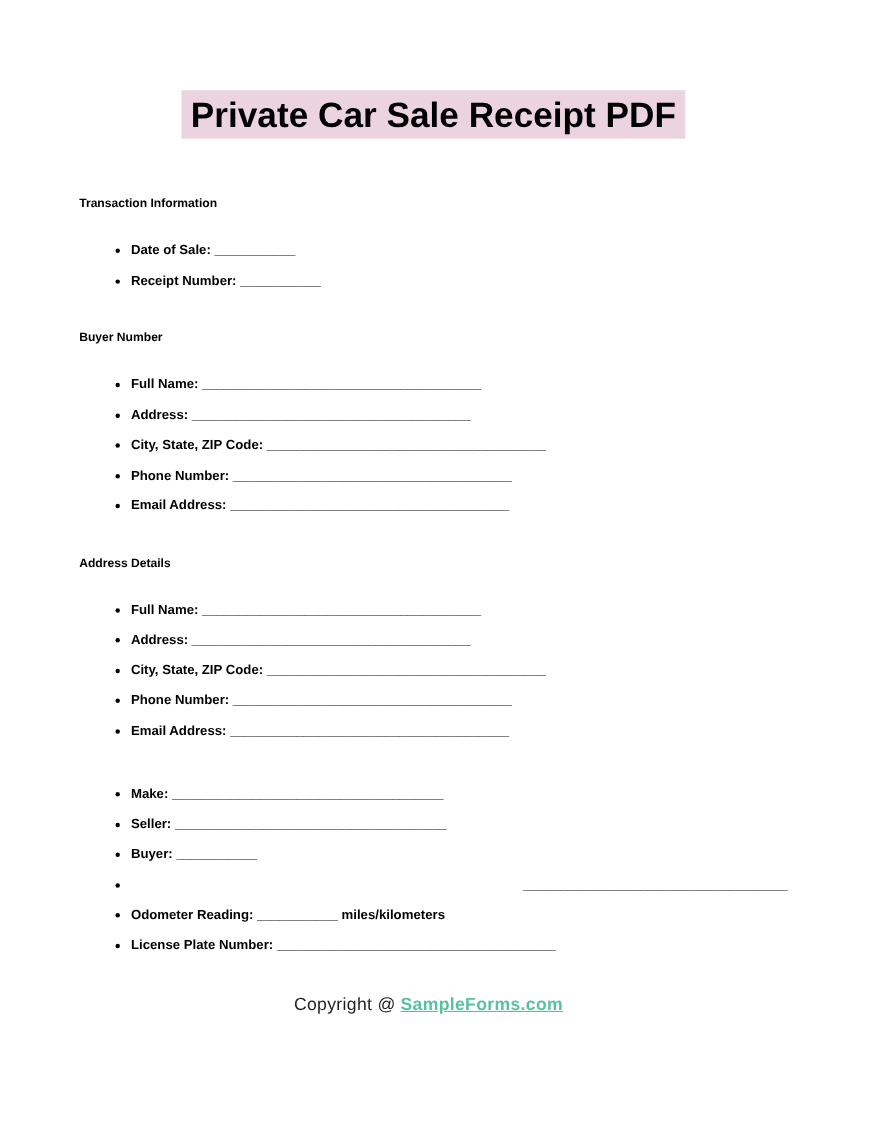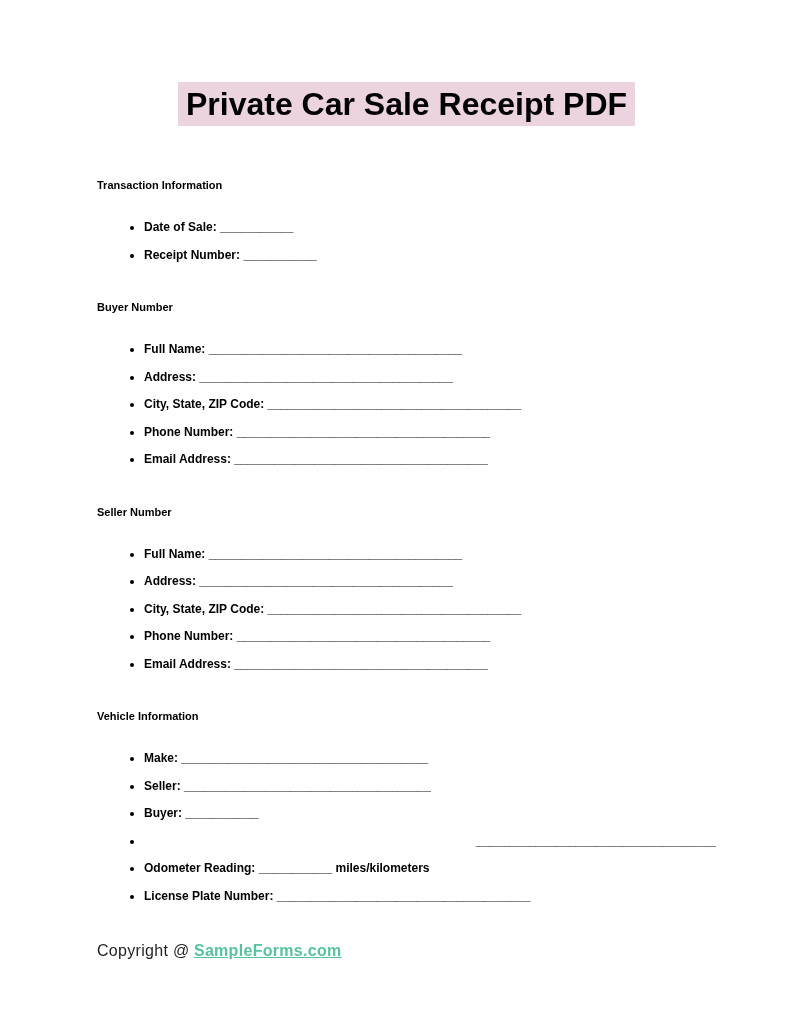--- a/index.html
+++ b/index.html
@@ -8,21 +8,21 @@
     height: 1033px;
     background: #ffffff;
     color: #000000;
     font-family: "Liberation Sans", sans-serif;
     overflow: hidden;
   }
   .doc {
     box-sizing: border-box;
     width: 801px;
     height: 741px;
-    padding: 82px 85px 0 97px;
+    padding: 82px 85px 0 72px;
   }
   .title-row {
     text-align: center;
     margin: 0 0 51px 0;
   }
   h1.page-title {
     display: inline-block;
     margin: 0;
     padding: 4px 8px;
     background: #ecd3e0;
@@ -48,21 +48,21 @@
   ul.field-list li {
     font-size: 12px;
     font-weight: bold;
     line-height: 27.5px;
     color: #000000;
   }
   .blank-line { white-space: nowrap; }
   .wrapped-line { display: block; text-align: right; }
   footer.copyright {
     margin: 28px 9px 0 0;
-    text-align: left;
+    text-align: center;
     font-size: 16px;
     line-height: 22px;
   }
   .copyright-prefix {
     font-weight: 400;
     color: #1f1f1f;
     letter-spacing: 0.3px;
   }
   .site-link {
     color: #57c29e;
@@ -115,21 +115,21 @@
         <span class="blank-line">______________________________________</span>
       </li>
       <li>
         <span class="field-label">Email Address:</span>
         <span class="blank-line">______________________________________</span>
       </li>
     </ul>
   </section>
 
   <section class="form-section">
-    <h2 class="section-heading">Seller Number</h2>
+    <h2 class="section-heading">Address Details</h2>
     <ul class="field-list">
       <li>
         <span class="field-label">Full Name:</span>
         <span class="blank-line">______________________________________</span>
       </li>
       <li>
         <span class="field-label">Address:</span>
         <span class="blank-line">______________________________________</span>
       </li>
       <li>
@@ -141,21 +141,20 @@
         <span class="blank-line">______________________________________</span>
       </li>
       <li>
         <span class="field-label">Email Address:</span>
         <span class="blank-line">______________________________________</span>
       </li>
     </ul>
   </section>
 
   <section class="form-section">
-    <h2 class="section-heading">Vehicle Information</h2>
     <ul class="field-list">
       <li>
         <span class="field-label">Make:</span>
         <span class="blank-line">_____________________________________</span>
       </li>
       <li>
         <span class="field-label">Seller:</span>
         <span class="blank-line">_____________________________________</span>
       </li>
       <li>

